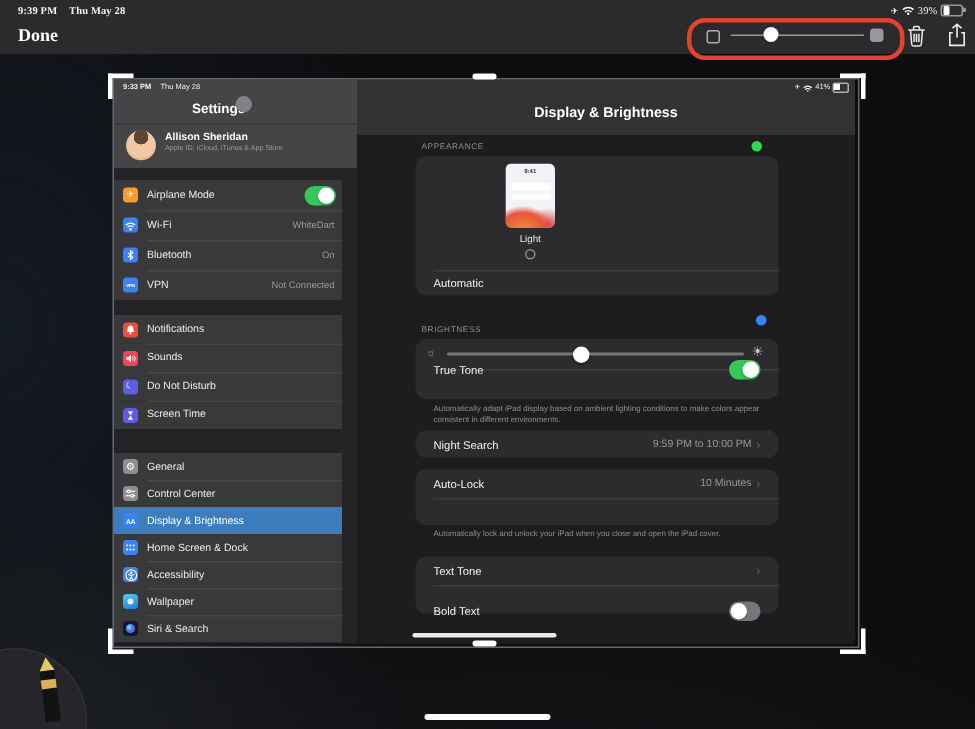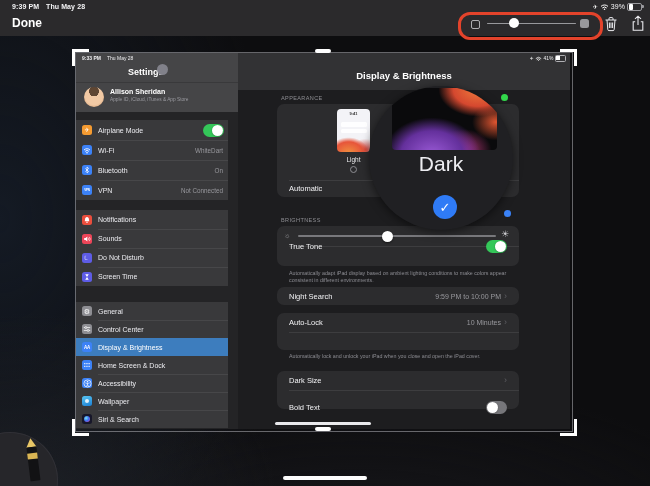--- a/index.html
+++ b/index.html
@@ -6,21 +6,21 @@
     font-family:"Liberation Sans","DejaVu Sans",sans-serif;-webkit-font-smoothing:antialiased;}
   body{background:
     radial-gradient(420px 320px at 4% 104%, #1d2026 0%, rgba(20,22,28,0) 60%),
     radial-gradient(500px 700px at 0% 45%, #141a24 0%, rgba(16,20,26,0) 55%),
     radial-gradient(700px 300px at 55% 115%, #17171b 0%, rgba(18,18,22,0) 60%),
     #0d0d0f;}
   .abs{position:absolute}
   .flx{display:flex;align-items:center}
 
   
-  .topbar{left:0;top:0;width:650px;height:36px;background:#2b2a2c;}
+  .topbar{left:0;top:0;width:650px;height:36px;background:#2b2a2c;font-family:Liberation Serif, serif;}
   .st-txt{font-size:7px;color:#f4f4f6;font-weight:700;letter-spacing:.1px}
   .done{font-size:12px;color:#ffffff;font-weight:600}
   .batt{width:13px;height:6.5px;border:1px solid #9a9a9e;border-radius:2px;position:relative;margin-left:2px}
   .batt i{position:absolute;left:.5px;top:.5px;bottom:.5px;width:38%;background:#fff;border-radius:1px}
   .batt u{position:absolute;right:-2.5px;top:1.5px;width:1.5px;height:2.5px;background:#9a9a9e;border-radius:0 1px 1px 0}
   .tool-track{height:1.5px;background:#98989c;border-radius:1px}
   .tool-knob{width:10px;height:10px;border-radius:50%;background:#ffffff}
   .sq-o{width:7px;height:7px;border:1.2px solid #aeaeb2;border-radius:2px}
   .sq-f{width:9px;height:9px;background:#98989c;border-radius:2.5px}
   .red-oval{border:3.5px solid #E3432B;border-radius:12px;background:transparent}
@@ -371,40 +371,33 @@
   <div class="drow" style="top:260px;height:19px">
     <span>Auto-Lock</span>
     <span class="dval">10 Minutes</span>
     <span class="chev">›</span>
   </div>
   <span class="divl" style="top:279px;width:230px"></span>
   <div class="foot" style="top:300px">Automatically lock and unlock your iPad when you close and open the iPad cover.</div>
 
   <div class="card" style="top:318px;height:38px"></div>
   <div class="drow" style="top:318px;height:19px">
-    <span>Dark Size</span>
+    <span>Text Tone</span>
     <span class="chev" style="margin-left:auto">›</span>
   </div>
   <span class="divl" style="top:337px;width:230px"></span>
   <div class="drow" style="top:337px;height:35px">
     <span>Bold Text</span>
     <span class="tog off" style="margin-left:auto">
         <span class="knob"></span>
       </span>
   </div>
 
   <span class="abs inner-home"></span>
 
-  <div class="abs loupe">
-    <div class="loupe-thumb"></div>
-    <div class="loupe-label">Dark</div>
-    <div class="loupe-check">
-        <span>✓</span>
-      </div>
-  </div>
   <span class="abs hdot" style="left:425px;top:41px;background:#32D74B"></span>
   <span class="abs hdot" style="left:428px;top:157px;background:#3A82F7"></span>
 </div>
 
 <div class="abs shot-frame"></div>
 <span class="cb tl"></span>
 <span class="cb tr"></span>
 <span class="cb bl"></span>
 <span class="cb br"></span>
 <span class="abs mid-h" style="left:315px;top:49px"></span>

